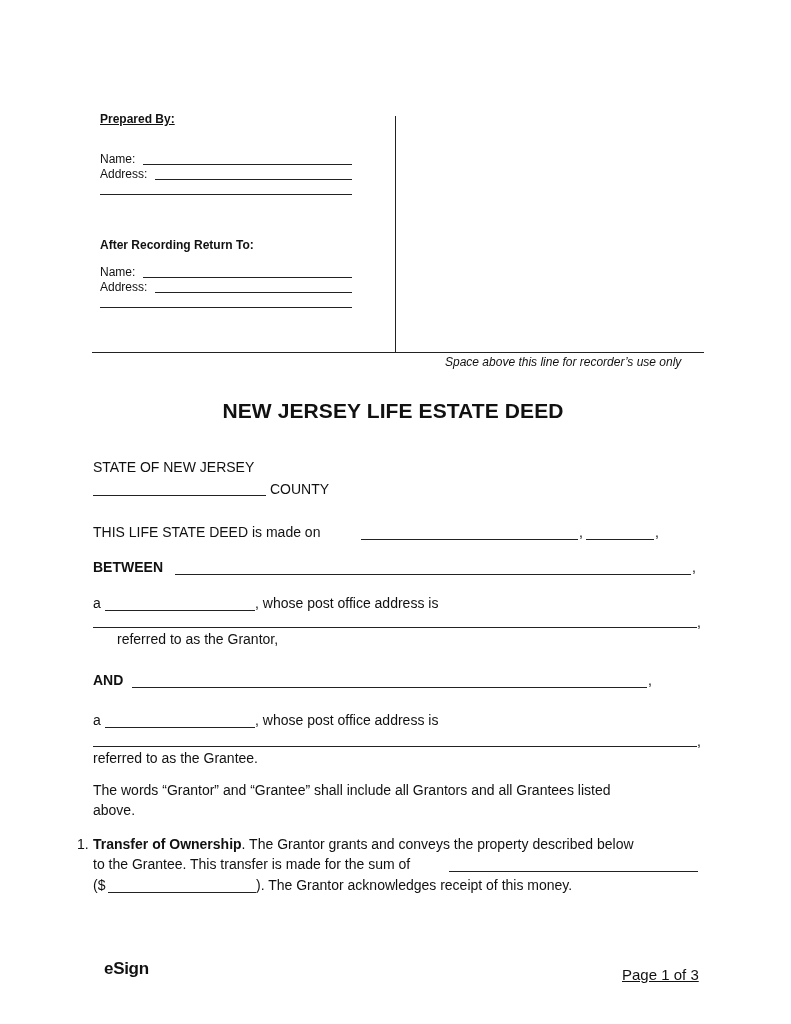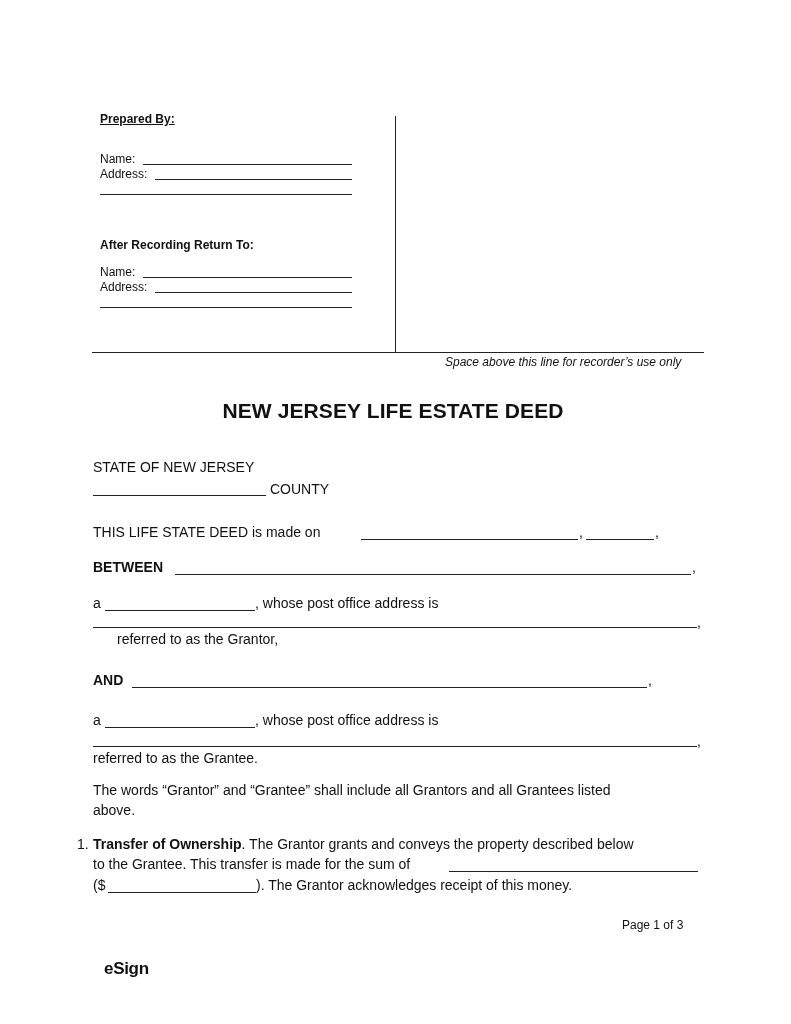--- a/index.html
+++ b/index.html
@@ -75,13 +75,13 @@
 
 <div class="abs body-text" style="left:77px;top:836px;">1.</div>
 <div class="abs body-text" style="left:93px;top:836px;white-space:nowrap;"><span class="bold">Transfer of Ownership</span><span>. The Grantor grants and conveys the property described below</span></div>
 <div class="abs body-text" style="left:93px;top:856px;">to the Grantee. This transfer is made for the sum of</div>
 <div class="line" style="left:449px;top:871px;width:249px;"></div>
 <div class="abs body-text" style="left:93px;top:877px;">($</div>
 <div class="line" style="left:108px;top:892px;width:148px;"></div>
 <div class="abs body-text" style="left:256px;top:877px;text-align:center;">). The Grantor acknowledges receipt of this money.</div>
 
 <div class="abs logo" style="left:104px;top:959px;">eSign</div>
-<div class="abs" style="left:622px;top:918px;font-size:12px;">Page 1 of 3</div>
+<div class="abs" style="left:622px;top:966px;font-size:15px;text-decoration:underline;">Page 1 of 3</div>
 
 </body></html>

